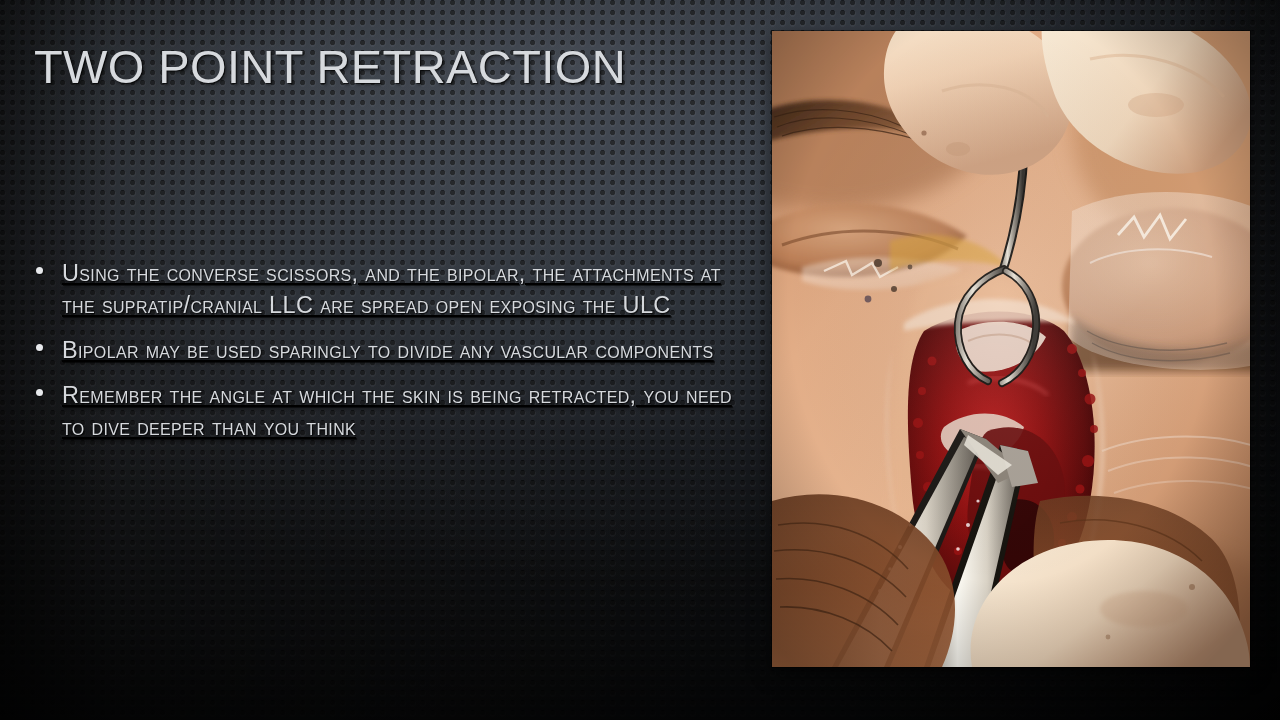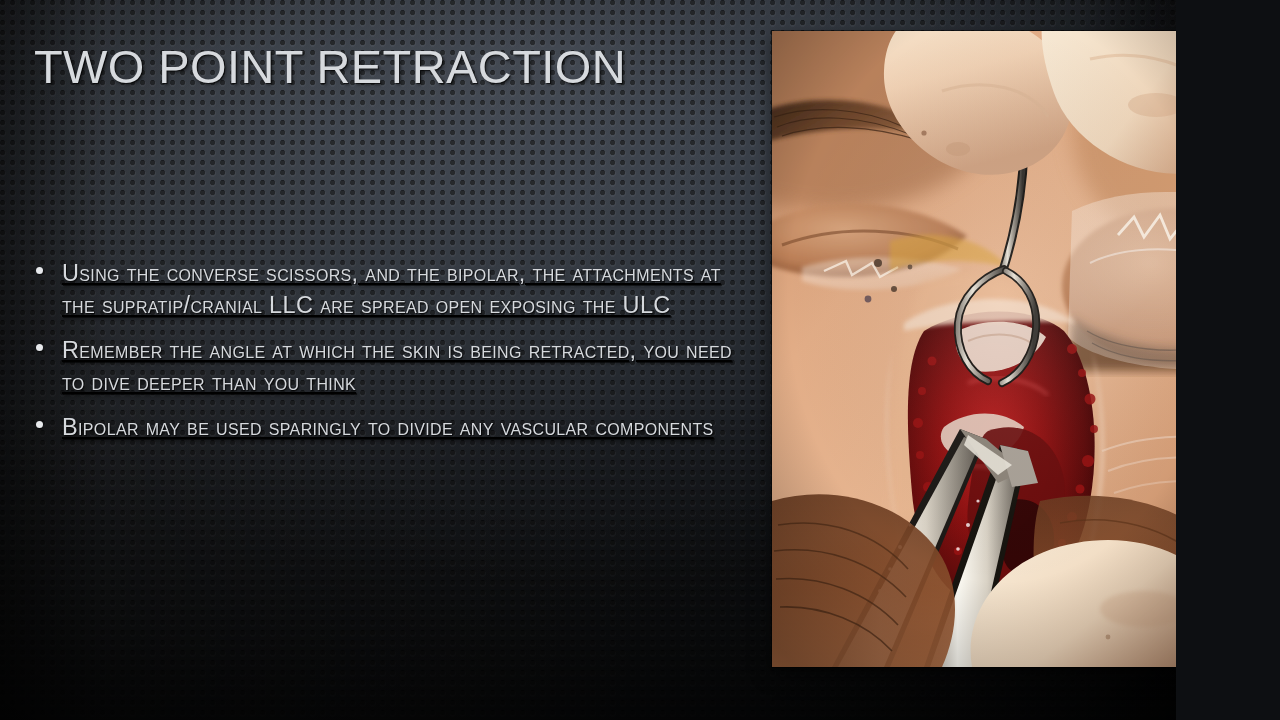--- a/index.html
+++ b/index.html
@@ -7,21 +7,21 @@
     margin: 0;
     padding: 0;
     background: #0d0f12;
   }
   body {
     font-family: "Liberation Sans", sans-serif;
   }
 
   .slide {
     position: relative;
-    width: 1176px;
+    width: 1280px;
     height: 720px;
     overflow: hidden;
     background: #4c1d95;
   }
 
   
   .bg-base {
     position: absolute;
     inset: 0;
     background:
@@ -148,28 +148,28 @@
       <span class="bullet-dot">
           <i></i>
         </span>
       <div class="bullet-text">Using the converse scissors, and the bipolar, the attachments at the supratip/cranial LLC are spread open exposing the ULC</div>
     </div>
 
     <div class="bullet-row">
       <span class="bullet-dot">
           <i></i>
         </span>
-      <div class="bullet-text">Remember the angle at which the skin is being retracted, you need to dive deeper than you think</div>
+      <div class="bullet-text">Bipolar may be used sparingly to divide any vascular components</div>
     </div>
 
     <div class="bullet-row">
       <span class="bullet-dot">
           <i></i>
         </span>
-      <div class="bullet-text">Bipolar may be used sparingly to divide any vascular components</div>
+      <div class="bullet-text">Remember the angle at which the skin is being retracted, you need to dive deeper than you think</div>
     </div>
 
   </div>
 
   <div class="photo-frame">
     <svg viewBox="0 0 478 636" preserveAspectRatio="none" aria-hidden="true">
       <defs>
         <linearGradient id="faceBase" x1="0" y1="0" x2="1" y2="1">
           <stop offset="0%" stop-color="#c98f68"></stop>
           <stop offset="28%" stop-color="#e2ad87"></stop>

